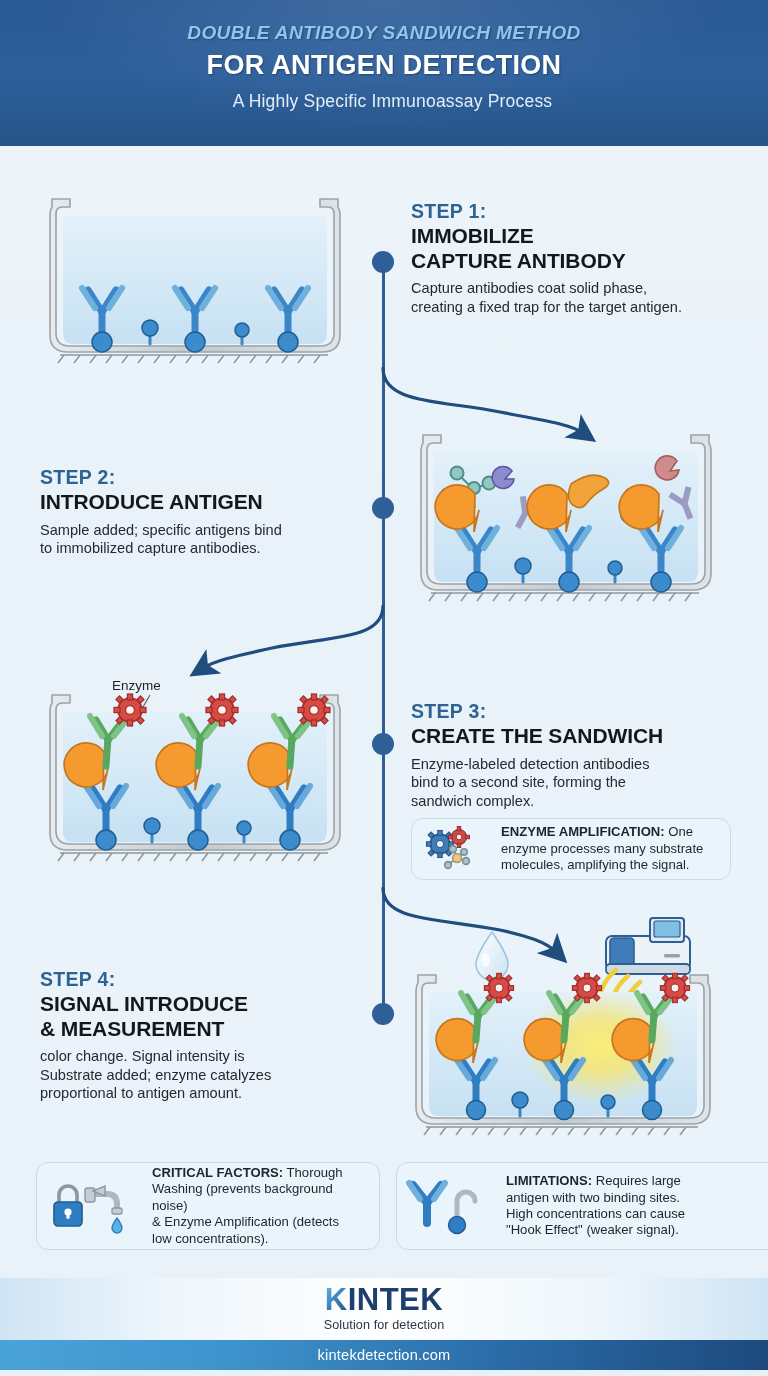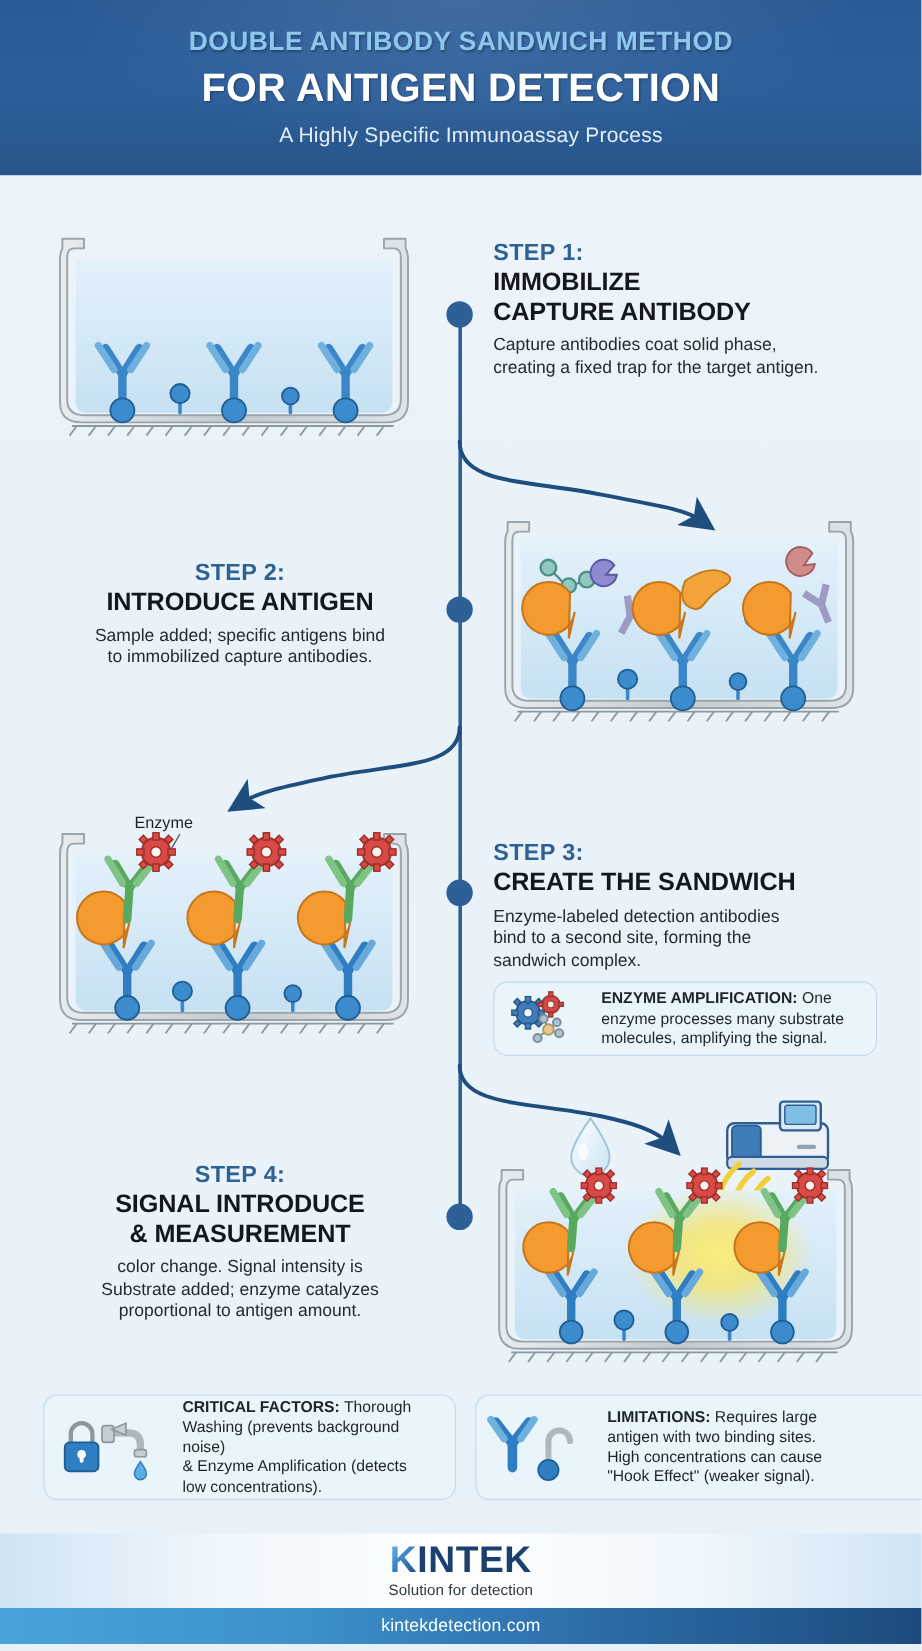--- a/index.html
+++ b/index.html
@@ -21,26 +21,27 @@
     background: linear-gradient(180deg,#2a5a95 0%, #2d5f9c 50%, #275589 100%);
     text-align: center;
     padding-top: 22px;
   }
   .header-sheen {
     position:absolute; left:0; top:0; width:768px; height:146px;
     background: radial-gradient(ellipse at 50% 0%, rgba(255,255,255,.10), rgba(255,255,255,0) 62%);
     pointer-events:none;
   }
   .h-line1 {
-    font-size: 22px; font-weight: bold; letter-spacing: .4px;
+    font-size: 19px; font-weight: bold; letter-spacing: .4px;
     color: #8ec7ee; text-shadow: 1px 1px 2px rgba(0,0,0,.30);
     position: relative;
+    font-style: italic;
   }
   .h-line2 {
-    font-size: 33px; font-weight: bold; letter-spacing: .3px;
+    font-size: 27px; font-weight: bold; letter-spacing: .3px;
     color: #ffffff; margin-top: 6px; text-shadow: 1px 1px 2px rgba(0,0,0,.32);
     position: relative;
   }
   .h-line3 {
     font-size: 17.5px; color: #e3eef8; margin-top: 10px; letter-spacing: .2px;
     position: relative;
     padding-left: 17px;
   }
 
   
@@ -59,21 +60,21 @@
     font-size: 19.5px; font-weight: bold; color: #2e6293; letter-spacing: .3px;
   }
   .step-title {
     font-size: 21px; font-weight: bold; color: #14181c; line-height: 1.12;
     letter-spacing: -.1px; margin-top: 1px;
   }
   .step-desc {
     font-size: 14.6px; color: #232a31; line-height: 1.28; margin-top: 7px;
   }
   .align-left { text-align: left; }
-  .align-right { text-align: center; }
+  .align-right { text-align: left; }
 
   
   .callout {
     position: absolute;
     background: #eaf4fb;
     border: 1px solid #c3dcee;
     border-radius: 12px;
     display: flex; align-items: center; gap: 27px;
     padding: 9px 12px;
   }

